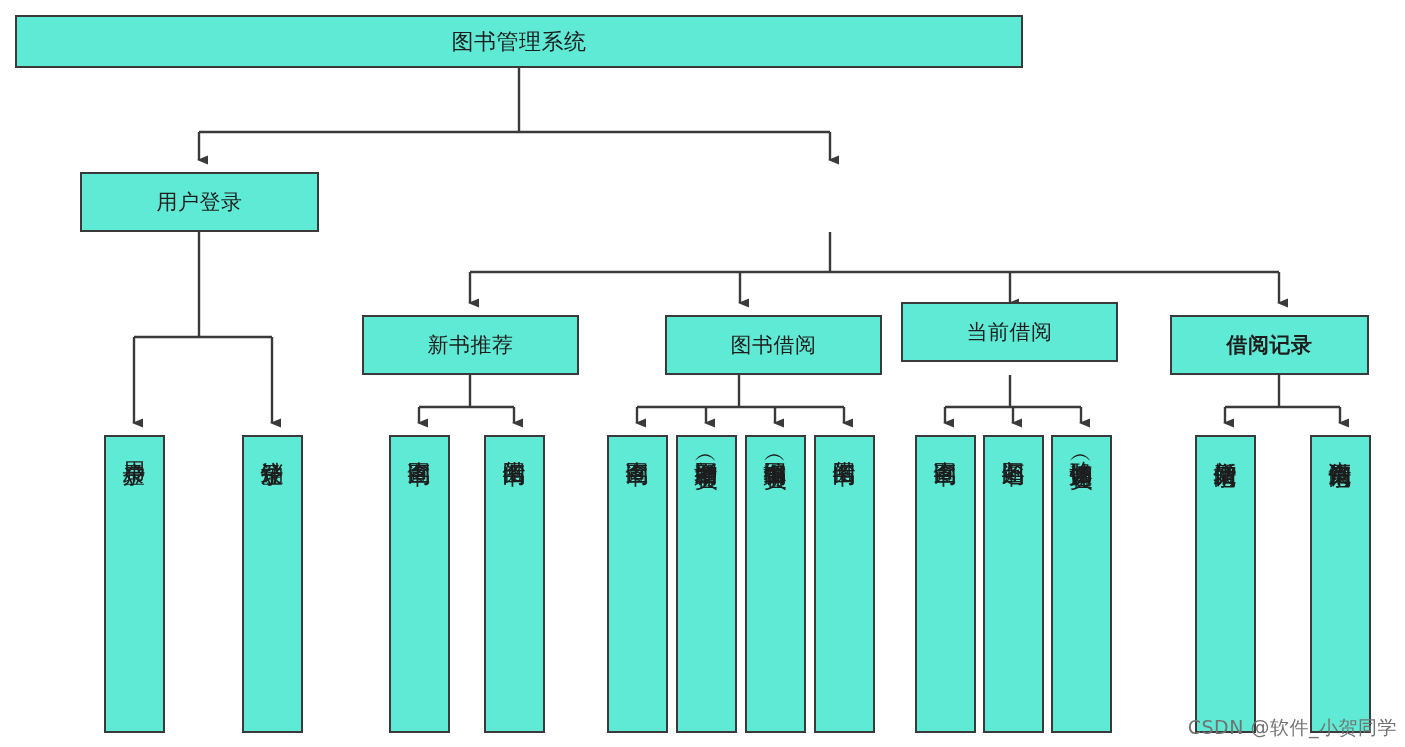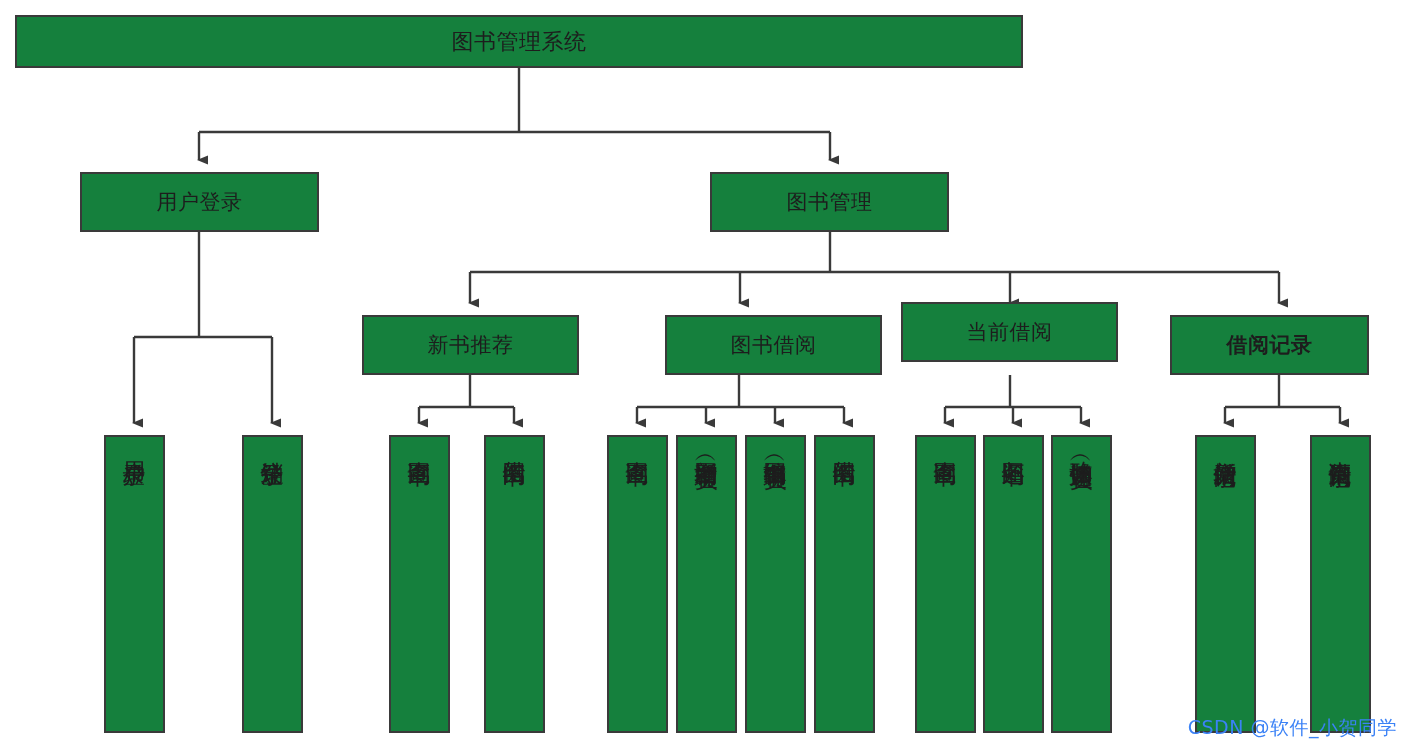--- a/index.html
+++ b/index.html
@@ -23,21 +23,21 @@
     left: 0;
     top: 0;
     width: 1405px;
     height: 747px;
     pointer-events: none;
   }
   .node {
     position: absolute;
     box-sizing: border-box;
     border: 2px solid #3a3a3a;
-    background: #15803d;
+    background: #5eead4;
     display: flex;
     align-items: center;
     justify-content: center;
     color: #1d1d1d;
     line-height: 1.18;
   }
   .node.horiz {
     font-size: 21px;
     letter-spacing: 0.5px;
   }
@@ -56,21 +56,21 @@
   }
   .node.vert .vtext {
     display: block;
     white-space: nowrap;
   }
   .watermark {
     position: absolute;
     right: 8px;
     bottom: 6px;
     font-size: 19px;
-    color: #3b82f6;
+    color: #737373;
     white-space: nowrap;
     letter-spacing: 0.5px;
   }
 </style>
 </head>
 <body>
 
 <div id="canvas">
 
   <svg class="wires" viewBox="0 0 1405 747">
@@ -123,23 +123,20 @@
     </g>
   </svg>
 
   <div class="node horiz root" style="left:15px; top:15px; width:1008px; height:53px;">
     <span>图书管理系统</span>
   </div>
 
   <div class="node horiz" style="left:80px; top:172px; width:239px; height:60px;">
     <span>用户登录</span>
   </div>
-  <div class="node horiz" style="left:710px; top:172px; width:239px; height:60px;">
-    <span>图书管理</span>
-  </div>
 
   <div class="node horiz" style="left:362px; top:315px; width:217px; height:60px;">
     <span>新书推荐</span>
   </div>
   <div class="node horiz" style="left:631px; top:315px; width:217px; height:60px;margin-left:34px;">
     <span>图书借阅</span>
   </div>
   <div class="node horiz" style="left:901px; top:302px; width:217px; height:60px;">
     <span>当前借阅</span>
   </div>

